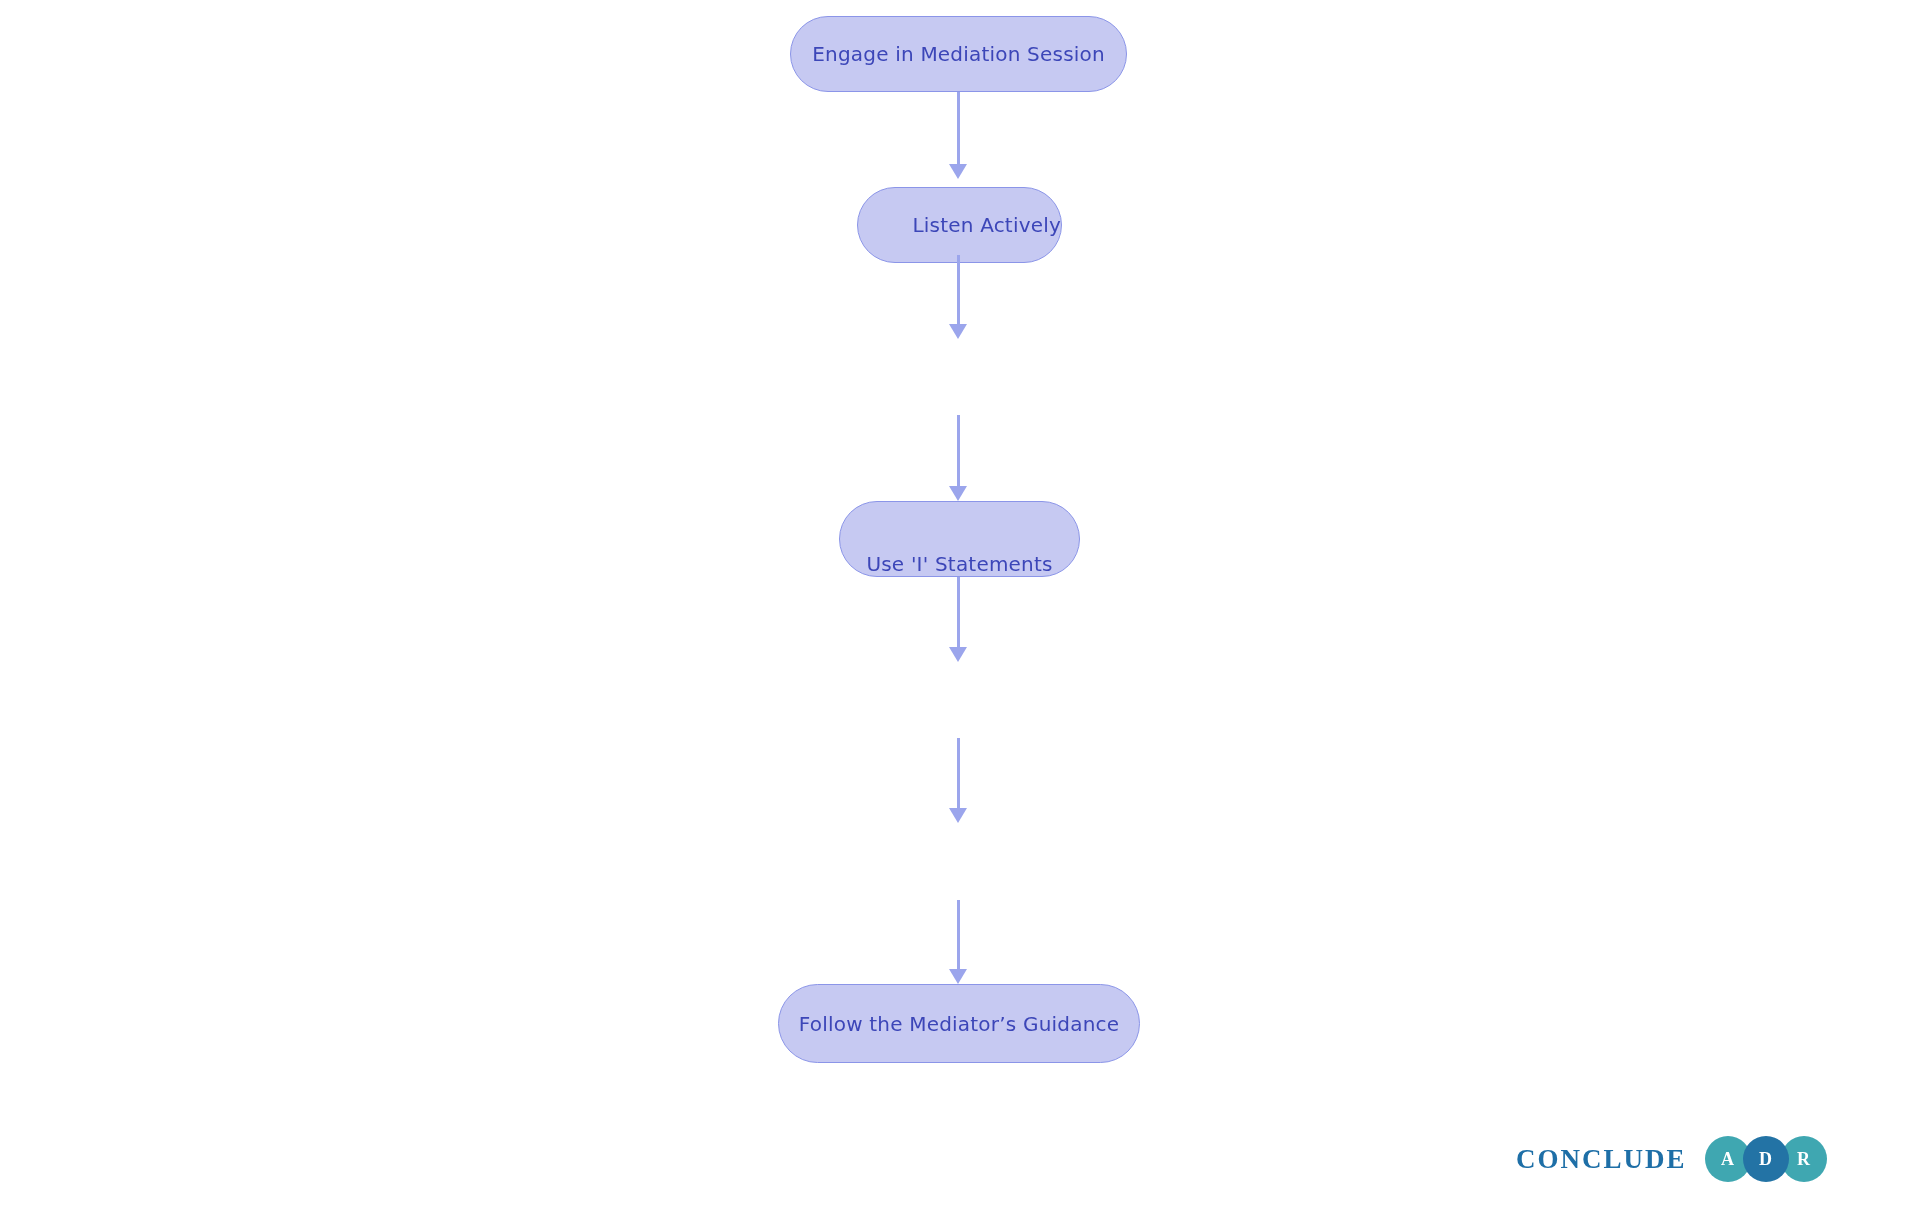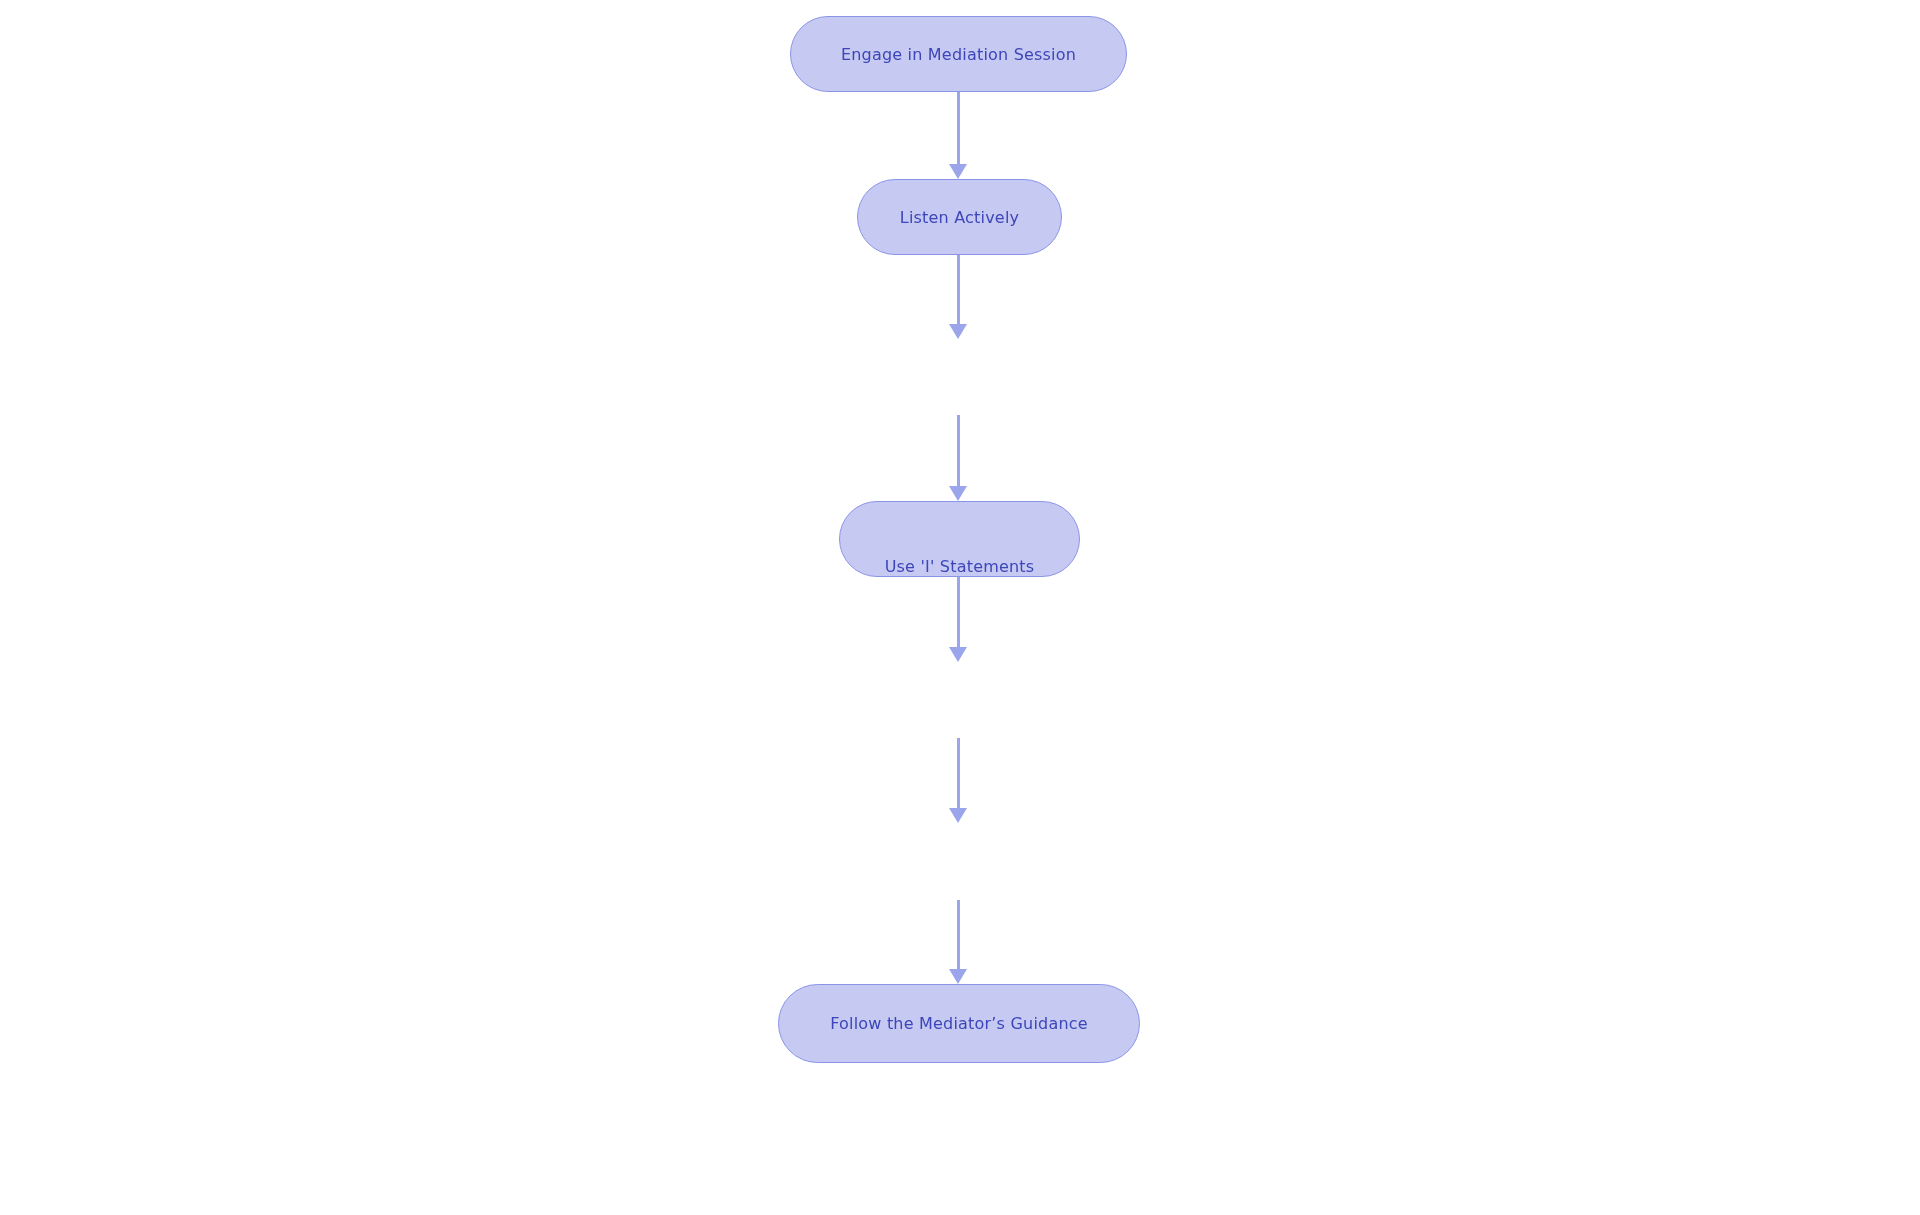--- a/index.html
+++ b/index.html
@@ -17,30 +17,30 @@
   }
 
   
   .flow-node {
     position: absolute;
     box-sizing: border-box;
     background: #c6c9f2;
     border: 1.5px solid #8b95e8;
     border-radius: 40px;
     color: #3c46b8;
-    font-size: 16px;
+    font-size: 20px;
     letter-spacing: 0.2px;
     display: flex;
     align-items: center;
     justify-content: center;
     text-align: center;
     white-space: nowrap;
   }
   .node-1 { left: 790px; top: 16px;  width: 337px; height: 76px; }
-  .node-2 { left: 857px; top: 179px; width: 205px; height: 76px; }
+  .node-2 { left: 857px; top: 187px; width: 205px; height: 76px; justify-content: flex-end; }
   .node-3 { left: 802px; top: 339px; width: 314px; height: 76px; }
   .node-4 { left: 839px; top: 501px; width: 241px; height: 76px; align-items: flex-end; }
   .node-5 { left: 811px; top: 662px; width: 295px; height: 76px; }
   .node-6 { left: 861px; top: 823px; width: 197px; height: 77px; }
   .node-7 { left: 778px; top: 984px; width: 362px; height: 79px; }
 
   
   .flow-arrow { position: absolute; left: 949px; width: 19px; }
   .flow-arrow .shaft {
     position: absolute;
@@ -156,14 +156,22 @@
 
   <div class="flow-arrow arrow-6">
     <span class="shaft"></span>
     <span class="head"></span>
   </div>
 
   <div class="flow-node node-7">
     <span>Follow the Mediator’s Guidance</span>
   </div>
 
+  <div class="logo">
+    <span class="logo-wordmark">CONCLUDE</span>
+    <span class="logo-badges">
+      <span class="badge badge-a">A</span>
+      <span class="badge badge-d">D</span>
+      <span class="badge badge-r">R</span>
+    </span>
+  </div>
 
 </div>
 
 </body></html>

